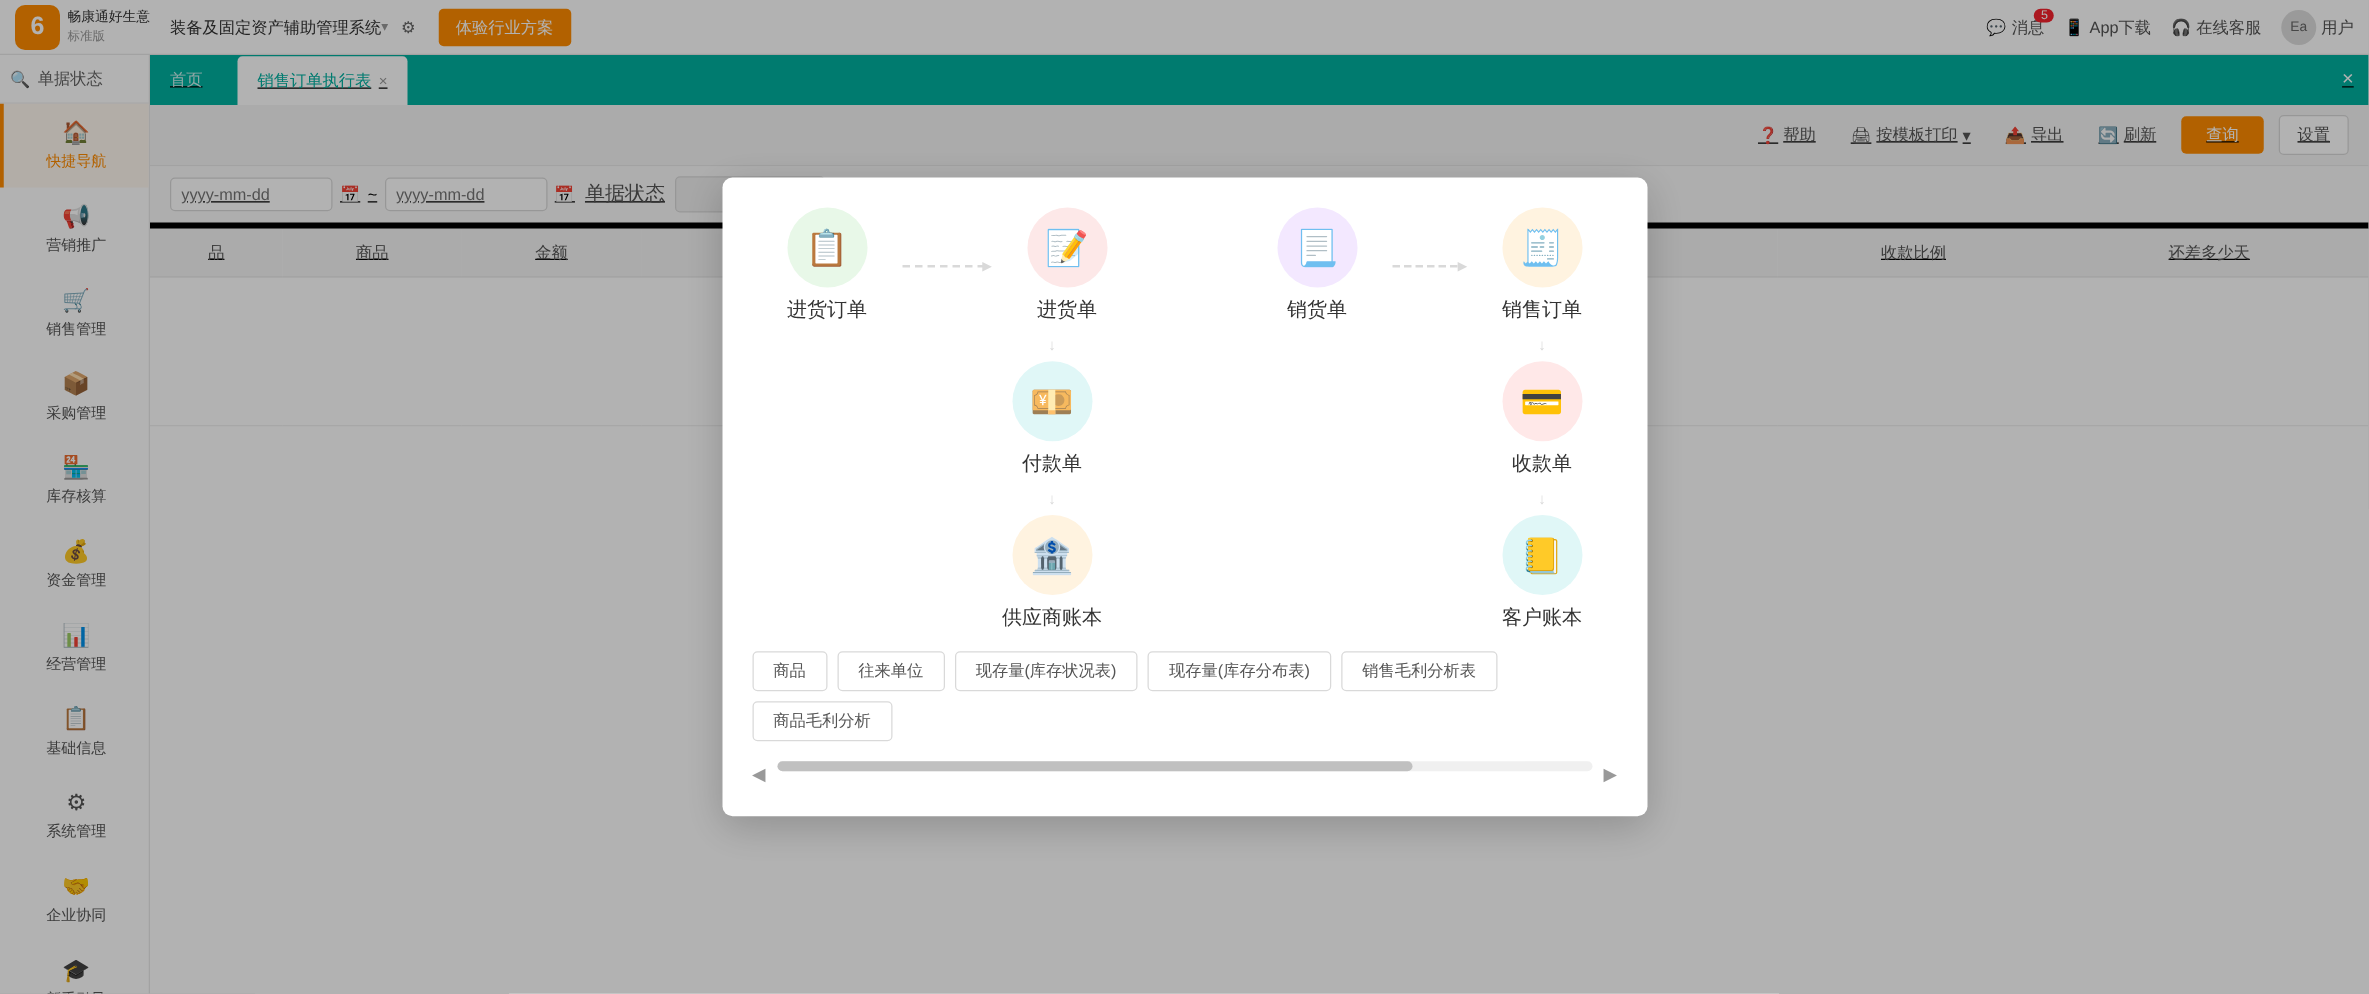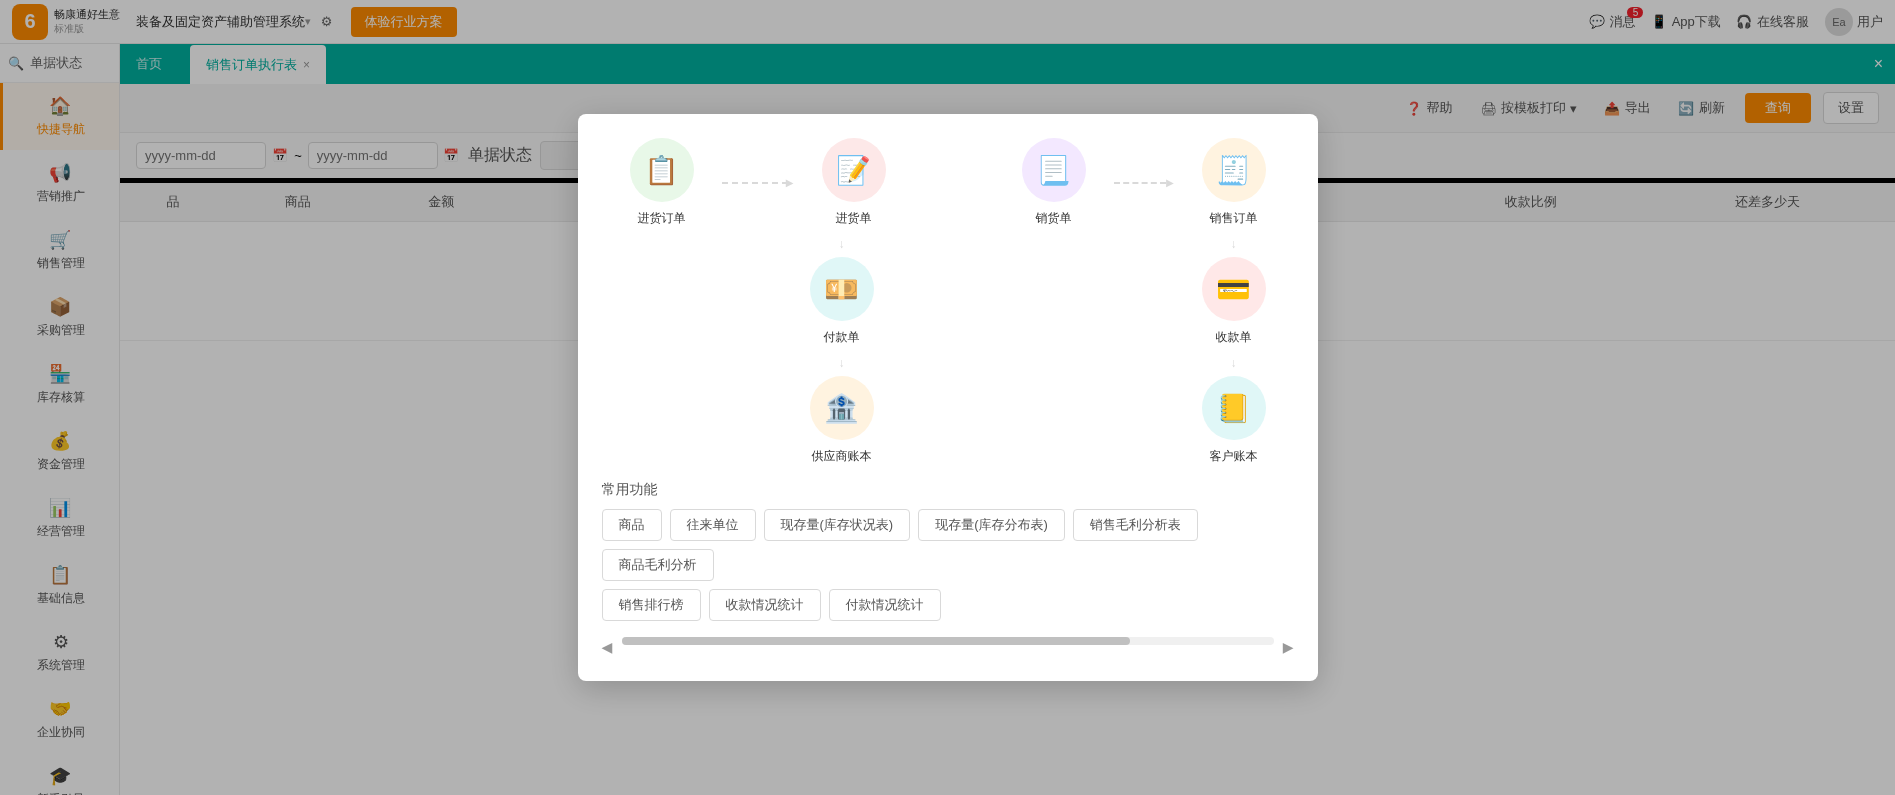--- a/index.html
+++ b/index.html
@@ -3,21 +3,21 @@
   <meta charset="utf-8">
   <style>
     * { box-sizing: border-box; margin: 0; padding: 0; }
     body { font-family: 'Microsoft YaHei', sans-serif; font-size: 13px; background: #f5f5f5; overflow: hidden; }
 
     
     .app-wrapper { display: flex; flex-direction: column; height: 795px; width: 1895px; }
     .top-bar { height: 44px; background: #fff; display: flex; align-items: center; padding: 0 12px; border-bottom: 1px solid #e8e8e8; flex-shrink: 0; }
     .main-area { display: flex; flex: 1; overflow: hidden; }
     .sidebar { width: 120px; background: #fff; border-right: 1px solid #e8e8e8; flex-shrink: 0; display: flex; flex-direction: column; }
-    .content-area { flex: 1; display: flex; flex-direction: column; overflow: hidden; }
+    .content-area { flex: 1; display: flex; flex-direction: column; overflow: hidden; text-decoration: underline; }
 
     
     .logo-area { display: flex; align-items: center; gap: 6px; margin-right: 16px; }
     .logo-icon { width: 36px; height: 36px; background: #ff8c00; border-radius: 8px; display: flex; align-items: center; justify-content: center; color: white; font-size: 20px; font-weight: bold; }
     .logo-text { font-size: 11px; color: #333; line-height: 1.3; }
     .logo-sub { font-size: 10px; color: #999; }
     .system-title { font-size: 13px; color: #333; display: flex; align-items: center; gap: 0; }
     .system-title-arrow { color: #999; font-size: 11px; }
     .settings-icon { width: 24px; height: 24px; display: flex; align-items: center; justify-content: center; color: #666; cursor: pointer; margin-left: 4px; }
     .trial-btn { background: #ff8c00; color: white; border: none; border-radius: 4px; padding: 6px 14px; font-size: 13px; cursor: pointer; margin-left: 12px; }
@@ -67,21 +67,21 @@
     
     .flow-row { display: flex; align-items: center; gap: 0; margin-bottom: 8px; }
     .flow-node { display: flex; flex-direction: column; align-items: center; gap: 8px; min-width: 120px; }
     .flow-circle { width: 64px; height: 64px; border-radius: 50%; display: flex; align-items: center; justify-content: center; font-size: 28px; }
     .flow-circle.green { background: #e8f8e8; color: #52c41a; }
     .flow-circle.pink { background: #fde8e8; color: #f5222d; }
     .flow-circle.purple { background: #f3e8ff; color: #722ed1; }
     .flow-circle.orange { background: #fff3e0; color: #ff8c00; }
     .flow-circle.teal { background: #e0f7f7; color: #00b0a0; }
     .flow-circle.red { background: #ffe8e8; color: #f5222d; }
-    .flow-label { font-size: 12px; color: #333; }
+    .flow-label { font-size: 16px; color: #333; }
     .flow-arrow-h { flex: 1; display: flex; align-items: center; min-width: 60px; max-width: 100px; }
     .flow-arrow-h::before { content: ''; flex: 1; border-top: 2px dashed #d9d9d9; }
     .flow-arrow-h::after { content: '▶'; color: #d9d9d9; font-size: 10px; margin-left: -2px; }
     .flow-down-arrow { text-align: center; color: #d9d9d9; font-size: 12px; margin: 2px 0; }
 
     
     .common-funcs { margin-top: 16px; }
     .common-title { font-size: 14px; color: #555; margin-bottom: 10px; font-weight: 500; }
     .func-buttons { display: flex; flex-wrap: wrap; gap: 8px; }
     .func-btn { border: 1px solid #d9d9d9; border-radius: 4px; padding: 6px 16px; font-size: 13px; color: #555; cursor: pointer; background: white; }
@@ -337,34 +337,28 @@
         <span class="flow-label">供应商账本</span>
       </div>
       <div style="flex:1;min-width:80px;"></div>
       <div class="flow-node">
         <div class="flow-circle teal">📒</div>
         <span class="flow-label">客户账本</span>
       </div>
     </div>
 
     <div class="common-funcs">
-      <div class="common-title">常用功能</div>
       <div class="func-buttons">
         <button class="func-btn">商品</button>
         <button class="func-btn">往来单位</button>
         <button class="func-btn">现存量(库存状况表)</button>
         <button class="func-btn">现存量(库存分布表)</button>
         <button class="func-btn">销售毛利分析表</button>
         <button class="func-btn">商品毛利分析</button>
       </div>
-      <div class="func-buttons" style="margin-top:8px;">
-        <button class="func-btn">销售排行榜</button>
-        <button class="func-btn">收款情况统计</button>
-        <button class="func-btn">付款情况统计</button>
-      </div>
     </div>
 
     <div style="position:relative;height:20px;margin-top:16px;">
       <span style="position:absolute;left:0;top:50%;transform:translateY(-50%);color:#999;font-size:14px;cursor:pointer;">◀</span>
       <div style="margin:0 20px;height:8px;background:#f0f0f0;border-radius:4px;margin-top:6px;">
         <div style="width:78%;height:100%;background:#c0c0c0;border-radius:4px;"></div>
       </div>
       <span style="position:absolute;right:0;top:50%;transform:translateY(-50%);color:#999;font-size:14px;cursor:pointer;">▶</span>
     </div>
   </div>

